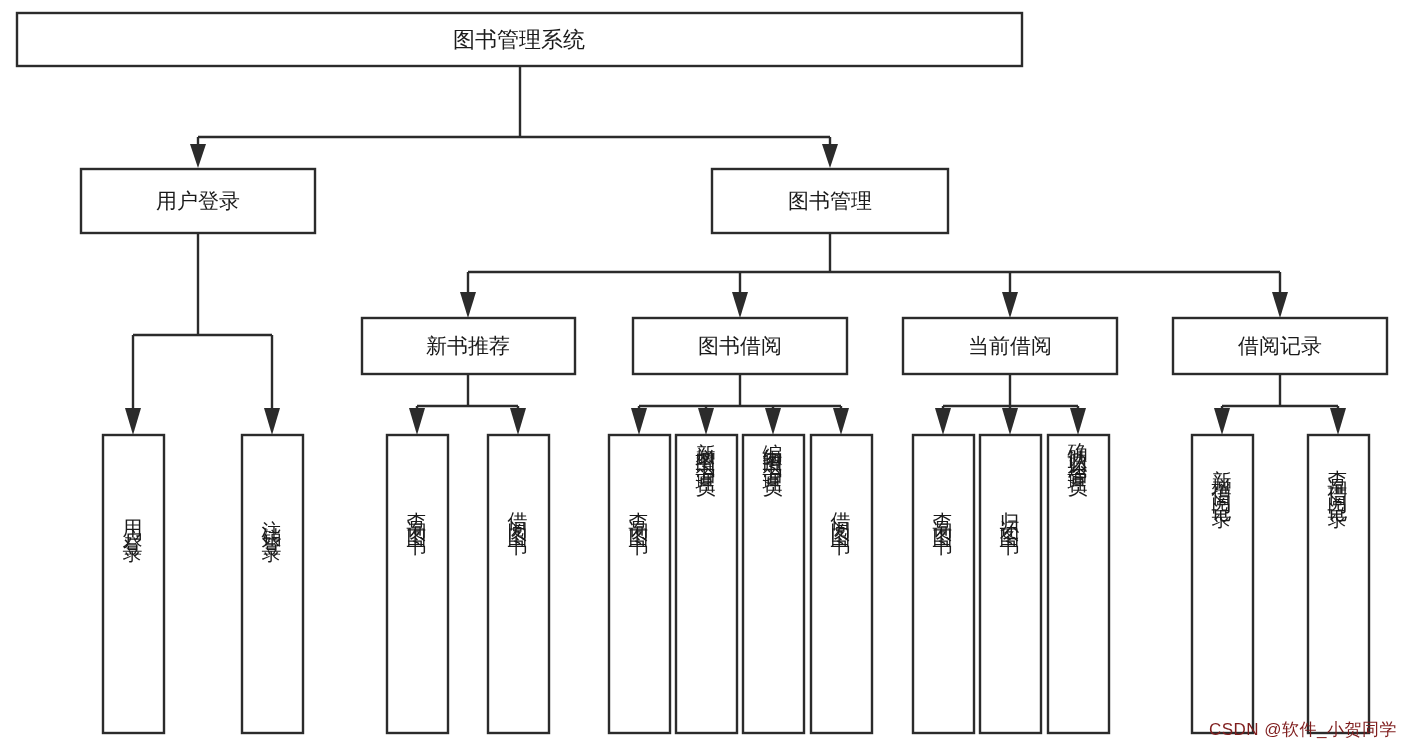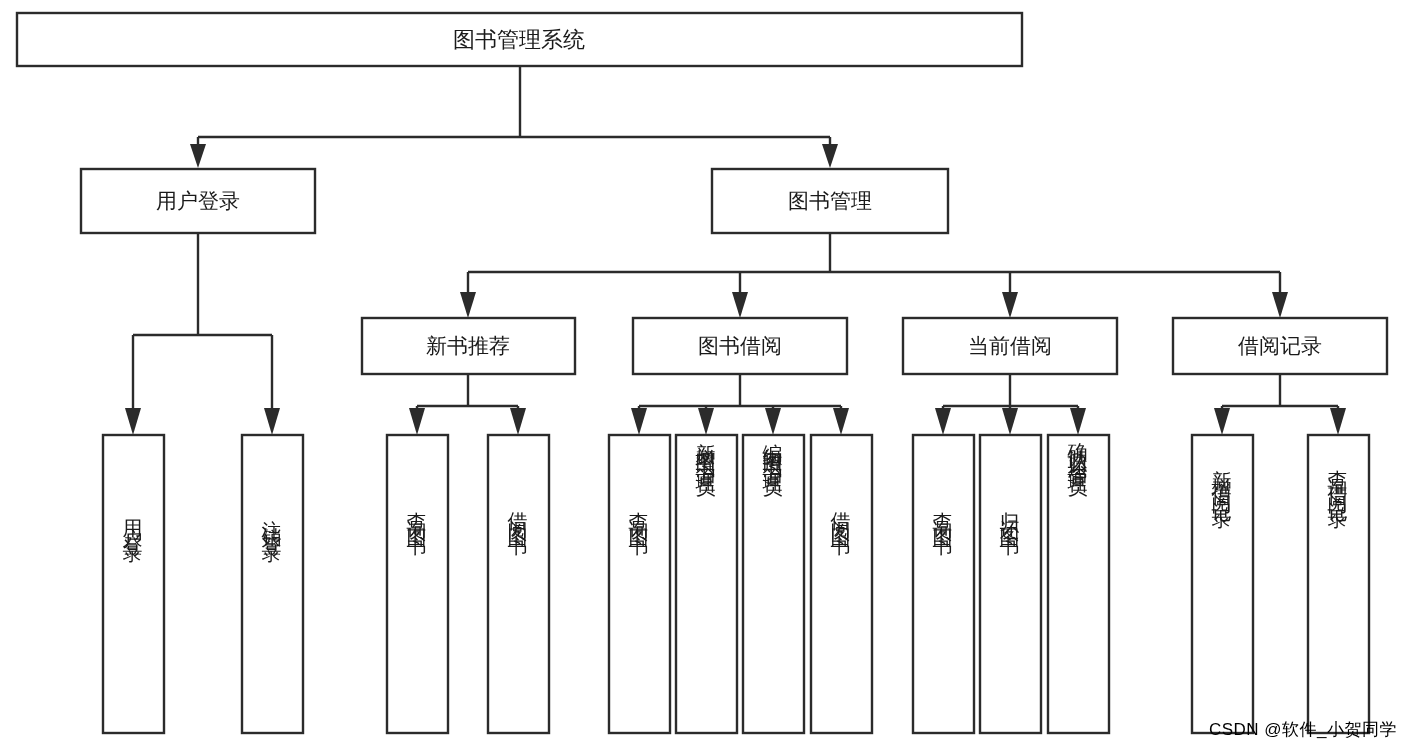--- a/index.html
+++ b/index.html
@@ -48,21 +48,21 @@
   .arrow-head {
     fill: #2b2b2b;
     stroke: none;
   }
   .watermark {
     position: absolute;
     right: 8px;
     bottom: 6px;
     font-family: "Liberation Sans", "DejaVu Sans", sans-serif;
     font-size: 17px;
-    color: #000000;
+    color: #7f1d1d;
     letter-spacing: 0.5px;
     white-space: nowrap;
     pointer-events: none;
   }
 </style>
 </head>
 <body>
 
 <svg id="diagram" viewBox="0 0 1405 747" xmlns="http://www.w3.org/2000/svg">
 

